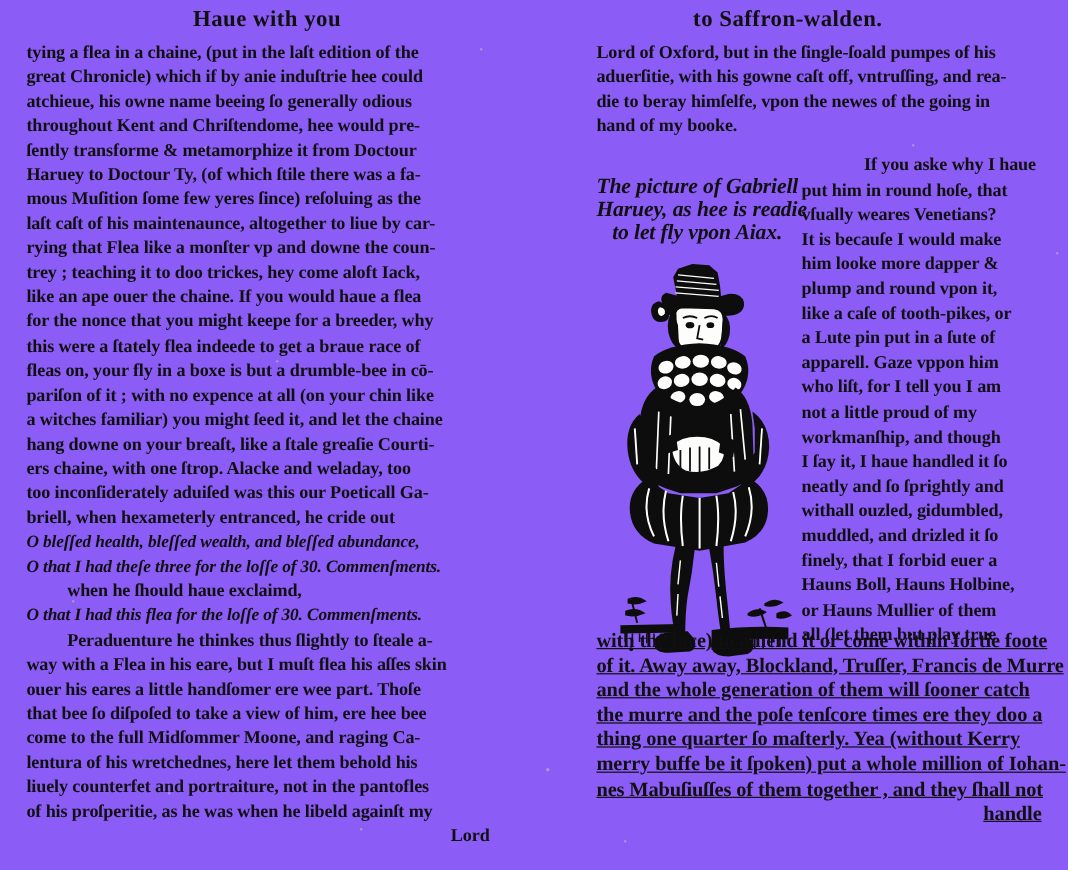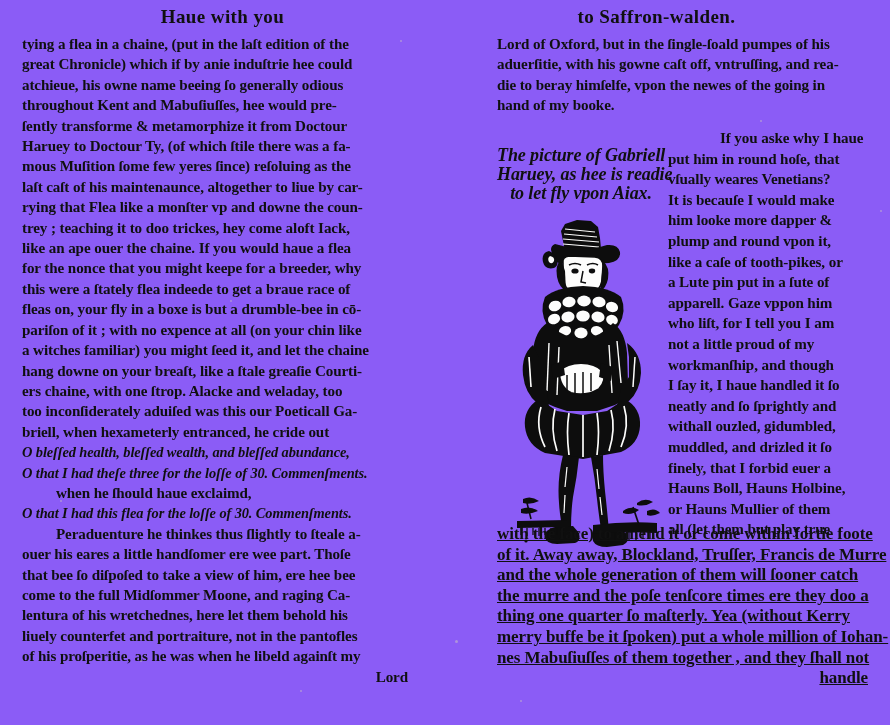--- a/index.html
+++ b/index.html
@@ -108,21 +108,21 @@
 <div id="page">
 
   <div class="head" id="head-left">Haue with you</div>
   <div class="head" id="head-right">to Saffron-walden.</div>
 
   <div class="col" id="col-left">
     <div id="lc-lines">
         <span class="ln">tying a flea in a chaine, (put in the laſt edition of the</span>
         <span class="ln">great Chronicle) which if by anie induſtrie hee could</span>
         <span class="ln">atchieue, his owne name beeing ſo generally odious</span>
-        <span class="ln">throughout Kent and Mabuſiuſſes, hee would pre-</span>
+        <span class="ln">throughout Kent and Chriſtendome, hee would pre-</span>
         <span class="ln">ſently transforme &amp; metamorphize it from Doctour</span>
         <span class="ln">Haruey to Doctour Ty, (of which ſtile there was a fa-</span>
         <span class="ln">mous Muſition ſome few yeres ſince) reſoluing as the</span>
         <span class="ln">laſt caſt of his maintenaunce, altogether to liue by car-</span>
         <span class="ln">rying that Flea like a monſter vp and downe the coun-</span>
         <span class="ln">trey ; teaching it to doo trickes, hey come aloft Iack,</span>
         <span class="ln">like an ape ouer the chaine.   If you would haue a flea</span>
         <span class="ln">for the nonce that you might keepe for a breeder, why</span>
         <span class="ln">this were a ſtately flea indeede to get a braue race of</span>
         <span class="ln">fleas on, your fly in a boxe is but a drumble-bee in cō-</span>
@@ -136,20 +136,21 @@
     <div class="verse" id="lc-verse1">
         <span class="ln it">O bleſſed health, bleſſed wealth, and bleſſed abundance,</span>
         <span class="ln it">O that I had theſe three for the loſſe of 30. Commenſments.</span>
       </div>
     <span class="ln ind">when he ſhould haue exclaimd,</span>
     <div class="verse">
       <span class="ln">O that I had this flea for the loſſe of 30. Commenſments.</span>
     </div>
     <div id="lc-lines2">
         <span class="ln ind">Peraduenture he thinkes thus ſlightly to ſteale a-</span>
+        <span class="ln">way with a Flea in his eare, but I muſt flea his aſſes skin</span>
         <span class="ln">ouer his eares a little handſomer ere wee part.  Thoſe</span>
         <span class="ln">that bee ſo diſpoſed to take a view of him, ere hee bee</span>
         <span class="ln">come to the full Midſommer Moone, and raging Ca-</span>
         <span class="ln">lentura of his wretchednes, here let them behold his</span>
         <span class="ln">liuely counterfet and portraiture, not in the pantofles</span>
         <span class="ln">of his proſperitie, as he was when he libeld againſt my</span>
       </div>
     <span class="ln rt">Lord</span>
   </div>
 

